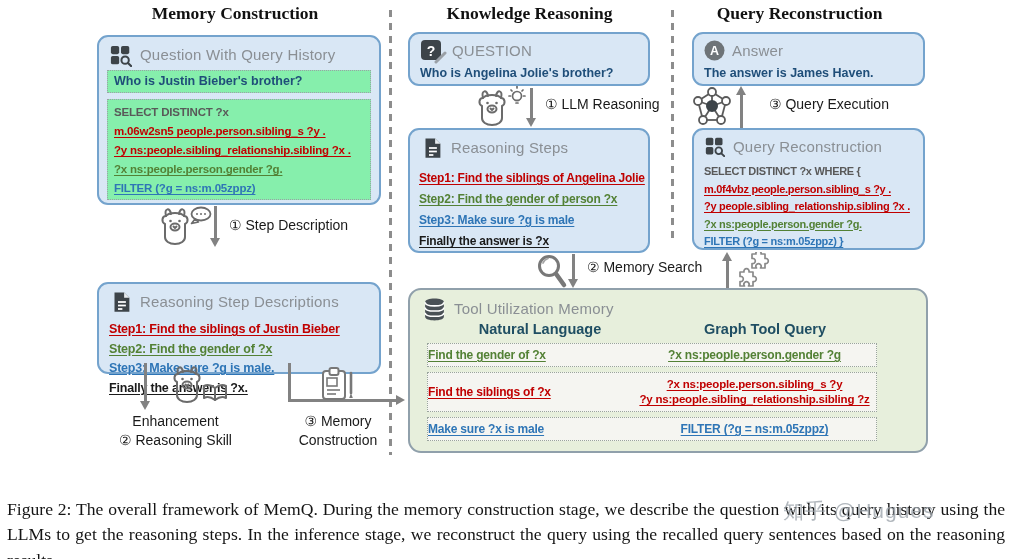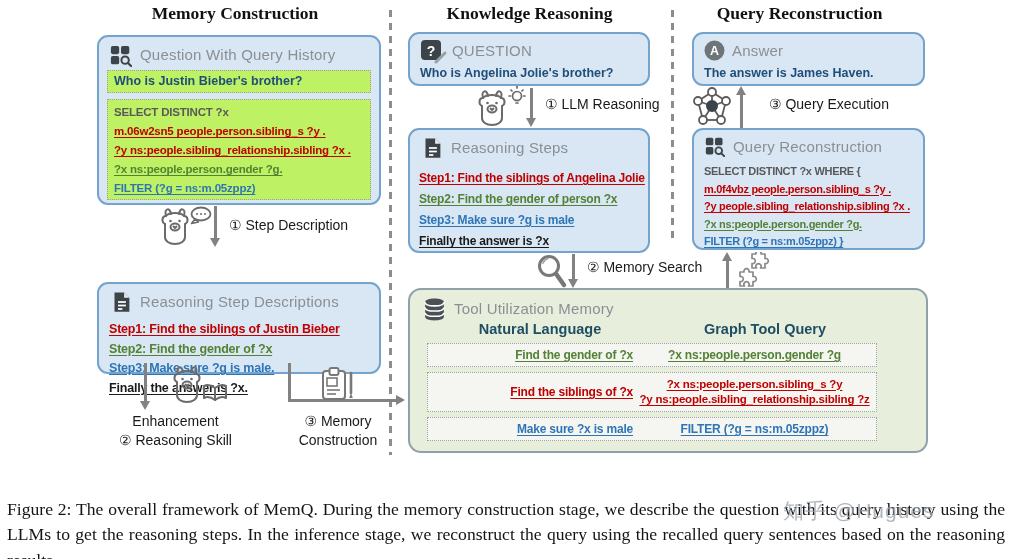--- a/index.html
+++ b/index.html
@@ -3,36 +3,36 @@
 <meta charset="utf-8">
 <style>
   html,body{margin:0;padding:0;background:#fff;}
   .fig{position:relative;width:1010px;height:559px;background:#fff;font-family:"Liberation Sans",sans-serif;overflow:hidden;}
   .abs{position:absolute;}
   .col-title{position:absolute;top:3px;text-align:center;font-family:"Liberation Serif",serif;font-weight:bold;font-size:17.5px;color:#111;}
   .dashed-v{position:absolute;width:3px;background:repeating-linear-gradient(to bottom,#8d8d8d 0 7px,transparent 7px 13px);}
   .bluebox{position:absolute;background:#d9e7f5;border:2px solid #74a3cd;border-radius:11px;box-sizing:border-box;}
   .greenbox{position:absolute;background:#e7efdc;border:2px solid #90a0ab;border-radius:13px;box-sizing:border-box;}
   .boxhead{position:absolute;font-size:15px;color:#8a8f94;letter-spacing:.2px;white-space:nowrap;}
-  .innerbox{position:absolute;background:#bef264;border:1px dotted #9aa0a6;box-sizing:border-box;}
+  .innerbox{position:absolute;background:#86efac;border:1px dotted #9aa0a6;box-sizing:border-box;}
   .qtext{font-size:12.5px;font-weight:bold;color:#1f4e79;white-space:nowrap;}
   .codeline{font-size:11.5px;font-weight:bold;letter-spacing:-0.2px;line-height:19px;white-space:nowrap;}
   .stepline{font-size:12.5px;font-weight:bold;letter-spacing:-0.2px;white-space:nowrap;}
   .u{text-decoration:underline;text-underline-offset:2px;}
   .t-red{color:#c00000;} .t-green{color:#538135;} .t-blue{color:#2e75b6;}
   .t-black{color:#1a1a1a;} .t-gray{color:#595959;} .t-navy{color:#1f4e63;}
   .lbl{position:absolute;font-size:14px;color:#1a1a1a;white-space:nowrap;}
   .lbl2{position:absolute;font-size:14px;color:#1a1a1a;text-align:center;line-height:19px;}
   .arrow{position:absolute;background:#828282;}
   .arrow.v{width:3px;} .arrow.h{height:3px;}
   .arrow.down::after{content:'';position:absolute;left:-4px;bottom:-9px;border:5.5px solid transparent;border-top:9px solid #828282;border-bottom:none;}
   .arrow.up::after{content:'';position:absolute;left:-4px;top:-9px;border:5.5px solid transparent;border-bottom:9px solid #828282;border-top:none;}
   .arrow.right::after{content:'';position:absolute;top:-4px;right:-9px;border:5.5px solid transparent;border-left:9px solid #828282;border-right:none;}
   .memrow{position:absolute;background:#f5f5f1;border:1px dotted #9aa59d;box-sizing:border-box;display:flex;align-items:center;}
-  .memrow .nl{width:205px;text-align:right;}
+  .memrow .nl{width:205px;text-align:left;}
   .memrow .gq{flex:1;text-align:center;}
   .memrow .gq .two{line-height:15.5px;}
   .colhdr{position:absolute;font-size:14.5px;font-weight:bold;text-align:center;}
   .caption{position:absolute;left:7px;top:479px;width:998px;font-family:"Liberation Serif",serif;font-size:17.6px;line-height:25.5px;color:#141414;text-align:justify;z-index:1;}
   .watermark{position:absolute;left:783px;top:497px;font-size:21px;color:rgba(158,165,172,.8);z-index:2;letter-spacing:1px;}
   svg{display:block;}
 </style>
 </head>
 <body>
 

